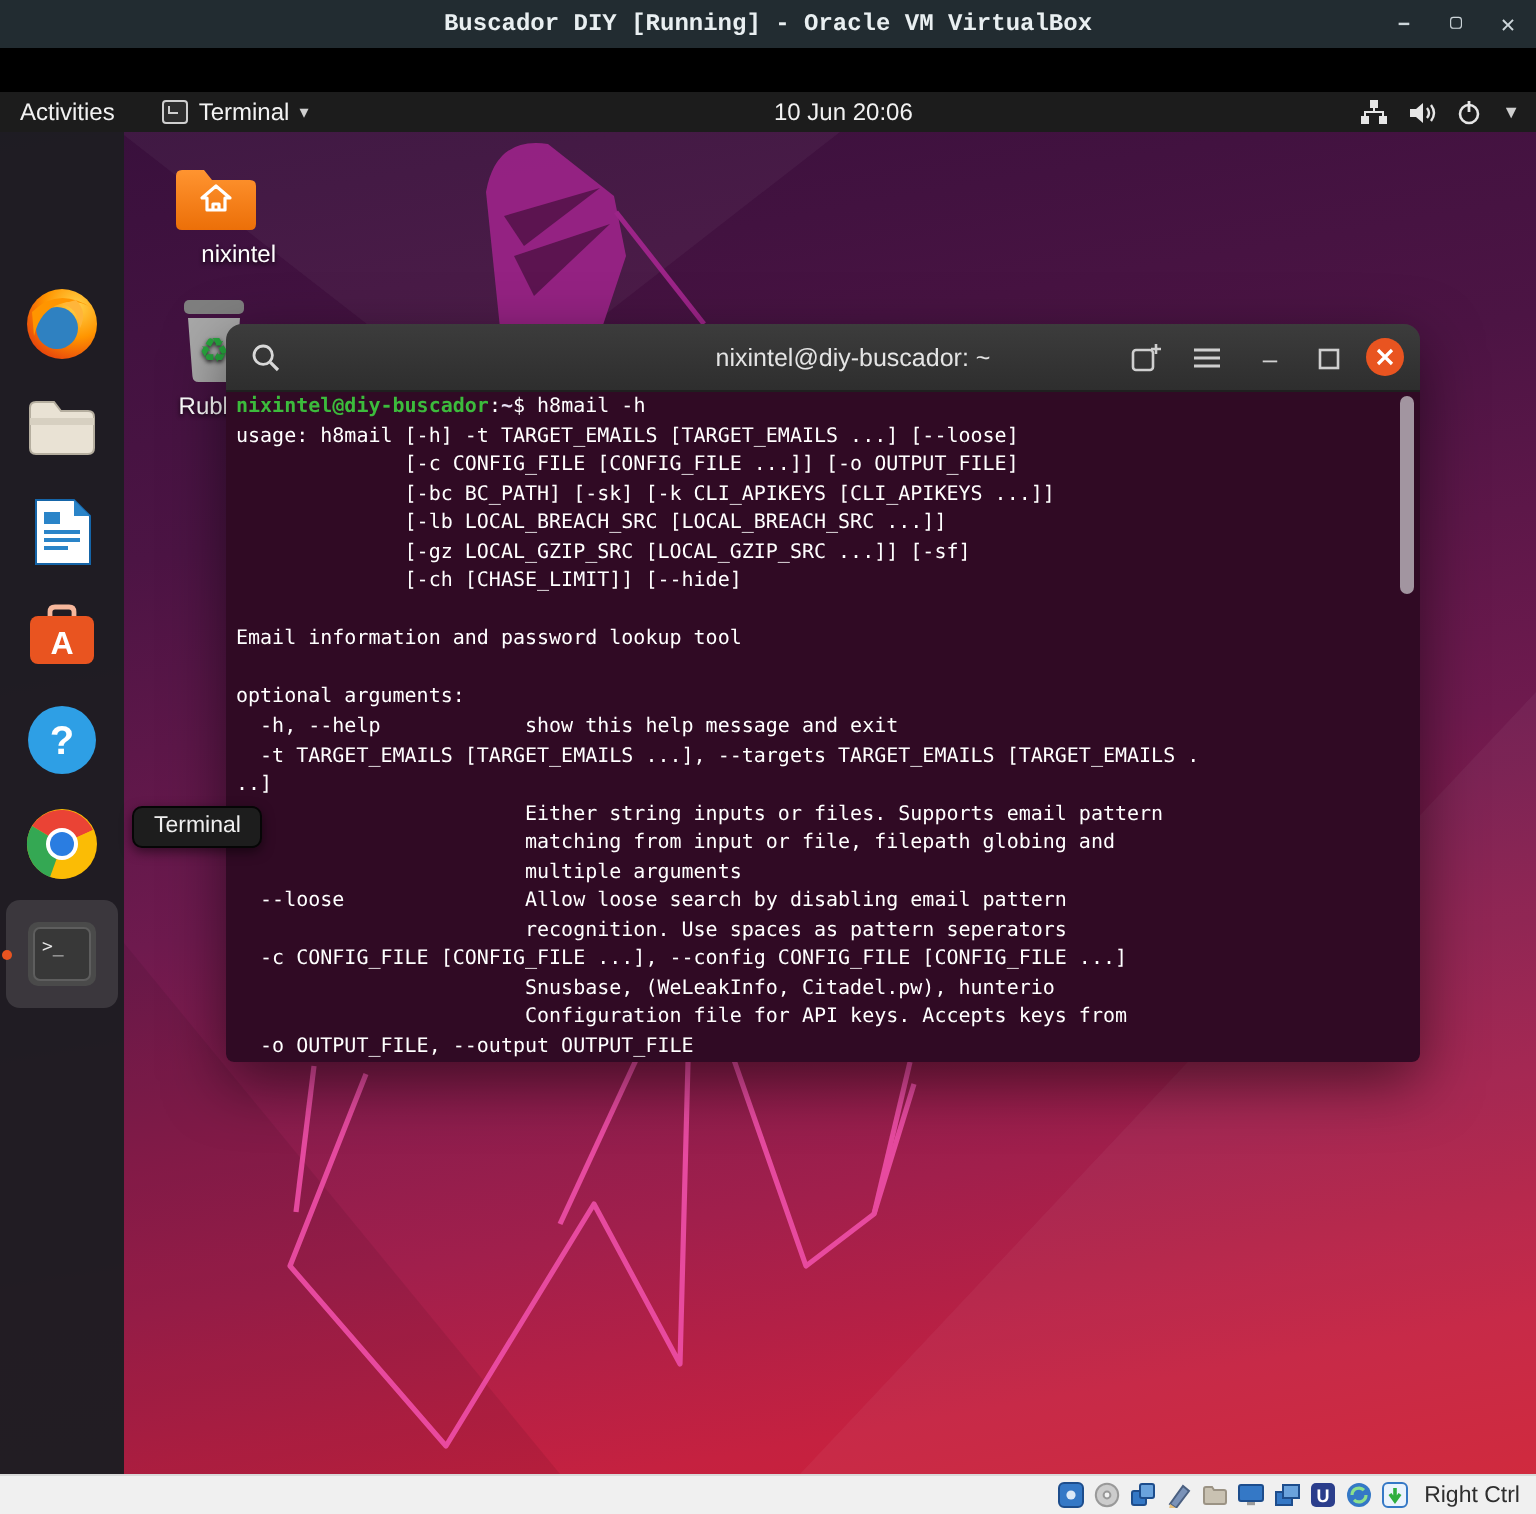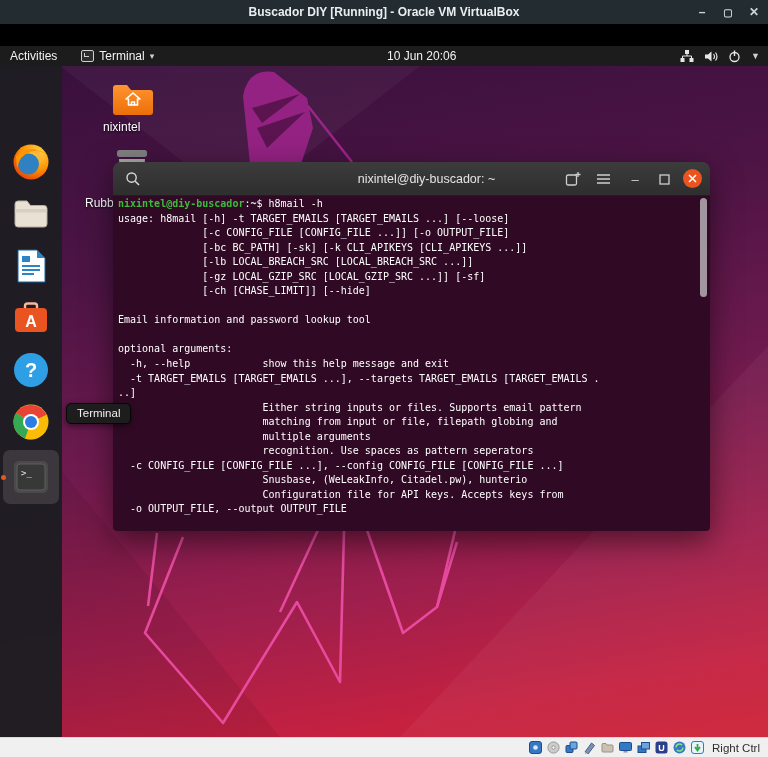--- a/index.html
+++ b/index.html
@@ -4,21 +4,21 @@
 <style>
   * { margin:0; padding:0; box-sizing:border-box; }
   html,body { width:768px; height:757px; overflow:hidden; background:#000;
     font-family:"Liberation Sans", sans-serif; }
   .abs { position:absolute; }
   #stage { position:relative; width:768px; height:757px; }
 
   
   #vbox-titlebar { left:0; top:0; width:768px; height:24px; background:#222c31;
     color:#e9eff1; font-size:12px; font-weight:bold; display:flex;
-    align-items:center; justify-content:center; }
+    align-items:center; justify-content:center;font-family:Liberation Mono, monospace; }
   #vbox-controls { position:absolute; right:6px; top:0; height:24px; display:flex;
     gap:10px; align-items:center; color:#cdd6da; font-size:12px; }
   #vbox-controls .wc { width:16px; text-align:center; cursor:default; }
   #vbox-menubar { left:0; top:24px; width:768px; height:22px; background:#222c31;
     display:flex; align-items:center; padding-left:10px; gap:22px;
     color:#ccd4d7; font-size:12px; }
 
   
   #panel { left:0; top:46px; width:768px; height:20px; background:#1c1c1c;
     color:#f2f2f2; font-size:12px; display:flex; align-items:center; }
@@ -47,22 +47,22 @@
   .dock-item svg { display:block; }
   #dock-highlight { position:absolute; left:3px; top:384px; width:56px; height:54px;
     background:rgba(255,255,255,.12); border-radius:7px; }
   #run-dot { position:absolute; left:1px; top:409px; width:5px; height:5px;
     border-radius:50%; background:#E95420; }
   #app-grid { position:absolute; left:13px; top:688px; width:36px; height:36px;
     display:grid; grid-template-columns:repeat(3,1fr); gap:5px; }
   #app-grid span { width:8px; height:8px; background:#f0f0f0; border-radius:1px; }
 
   
-  .desk-icon { z-index:2; text-align:left; color:#fff; font-size:12px;
-    text-shadow:0 1px 2px rgba(0,0,0,.8);margin-left:25px; }
+  .desk-icon { z-index:2; text-align:right; color:#fff; font-size:12px;
+    text-shadow:0 1px 2px rgba(0,0,0,.8); }
   #icon-nixintel { left:78px; top:80px; width:60px; }
   #icon-trash { left:60px; top:146px; width:94px; }
   .desk-icon .lbl { margin-top:2px; white-space:nowrap; }
 
   
   #tooltip { left:66px; top:403px; z-index:10; background:#1d1d1d;
     border:1px solid #060606; border-radius:5px; padding:3px 10px 4px;
     color:#eeeeee; font-size:11.5px; box-shadow:0 2px 6px rgba(0,0,0,.5); }
 
   
@@ -232,20 +232,21 @@
           <div class="tline"></div>
           <div class="tline">Email information and password lookup tool</div>
           <div class="tline"></div>
           <div class="tline">optional arguments:</div>
           <div class="tline">  -h, --help            show this help message and exit</div>
           <div class="tline">  -t TARGET_EMAILS [TARGET_EMAILS ...], --targets TARGET_EMAILS [TARGET_EMAILS .</div>
           <div class="tline">..]</div>
           <div class="tline">                        Either string inputs or files. Supports email pattern</div>
           <div class="tline">                        matching from input or file, filepath globing and</div>
           <div class="tline">                        multiple arguments</div>
+          <div class="tline">  --loose               Allow loose search by disabling email pattern</div>
           <div class="tline">                        recognition. Use spaces as pattern seperators</div>
           <div class="tline">  -c CONFIG_FILE [CONFIG_FILE ...], --config CONFIG_FILE [CONFIG_FILE ...]</div>
           <div class="tline">                        Snusbase, (WeLeakInfo, Citadel.pw), hunterio</div>
           <div class="tline">                        Configuration file for API keys. Accepts keys from</div>
           <div class="tline">  -o OUTPUT_FILE, --output OUTPUT_FILE</div>
         </div>
       <div id="term-scrollthumb"></div>
     </div>
   </div>
 

